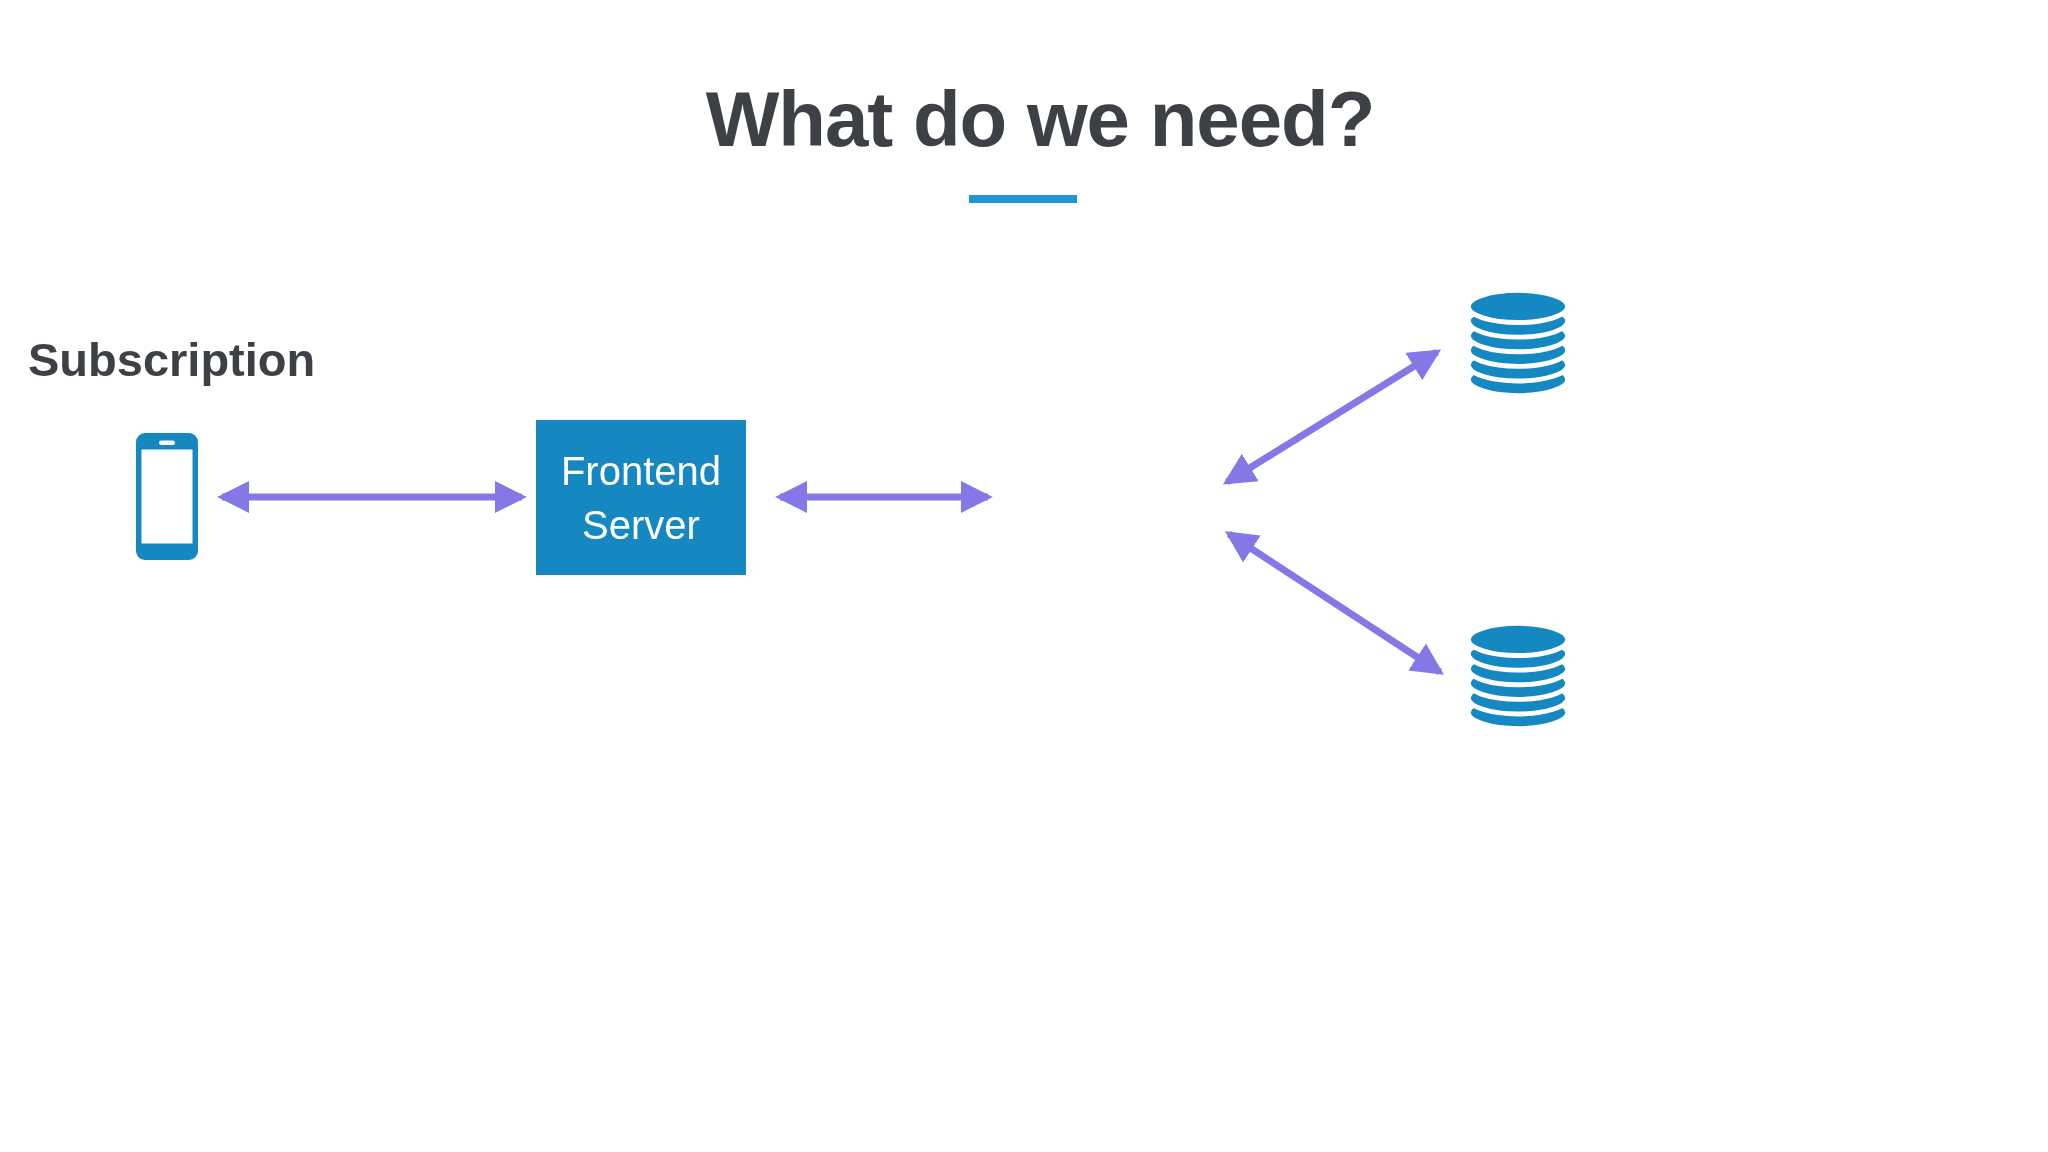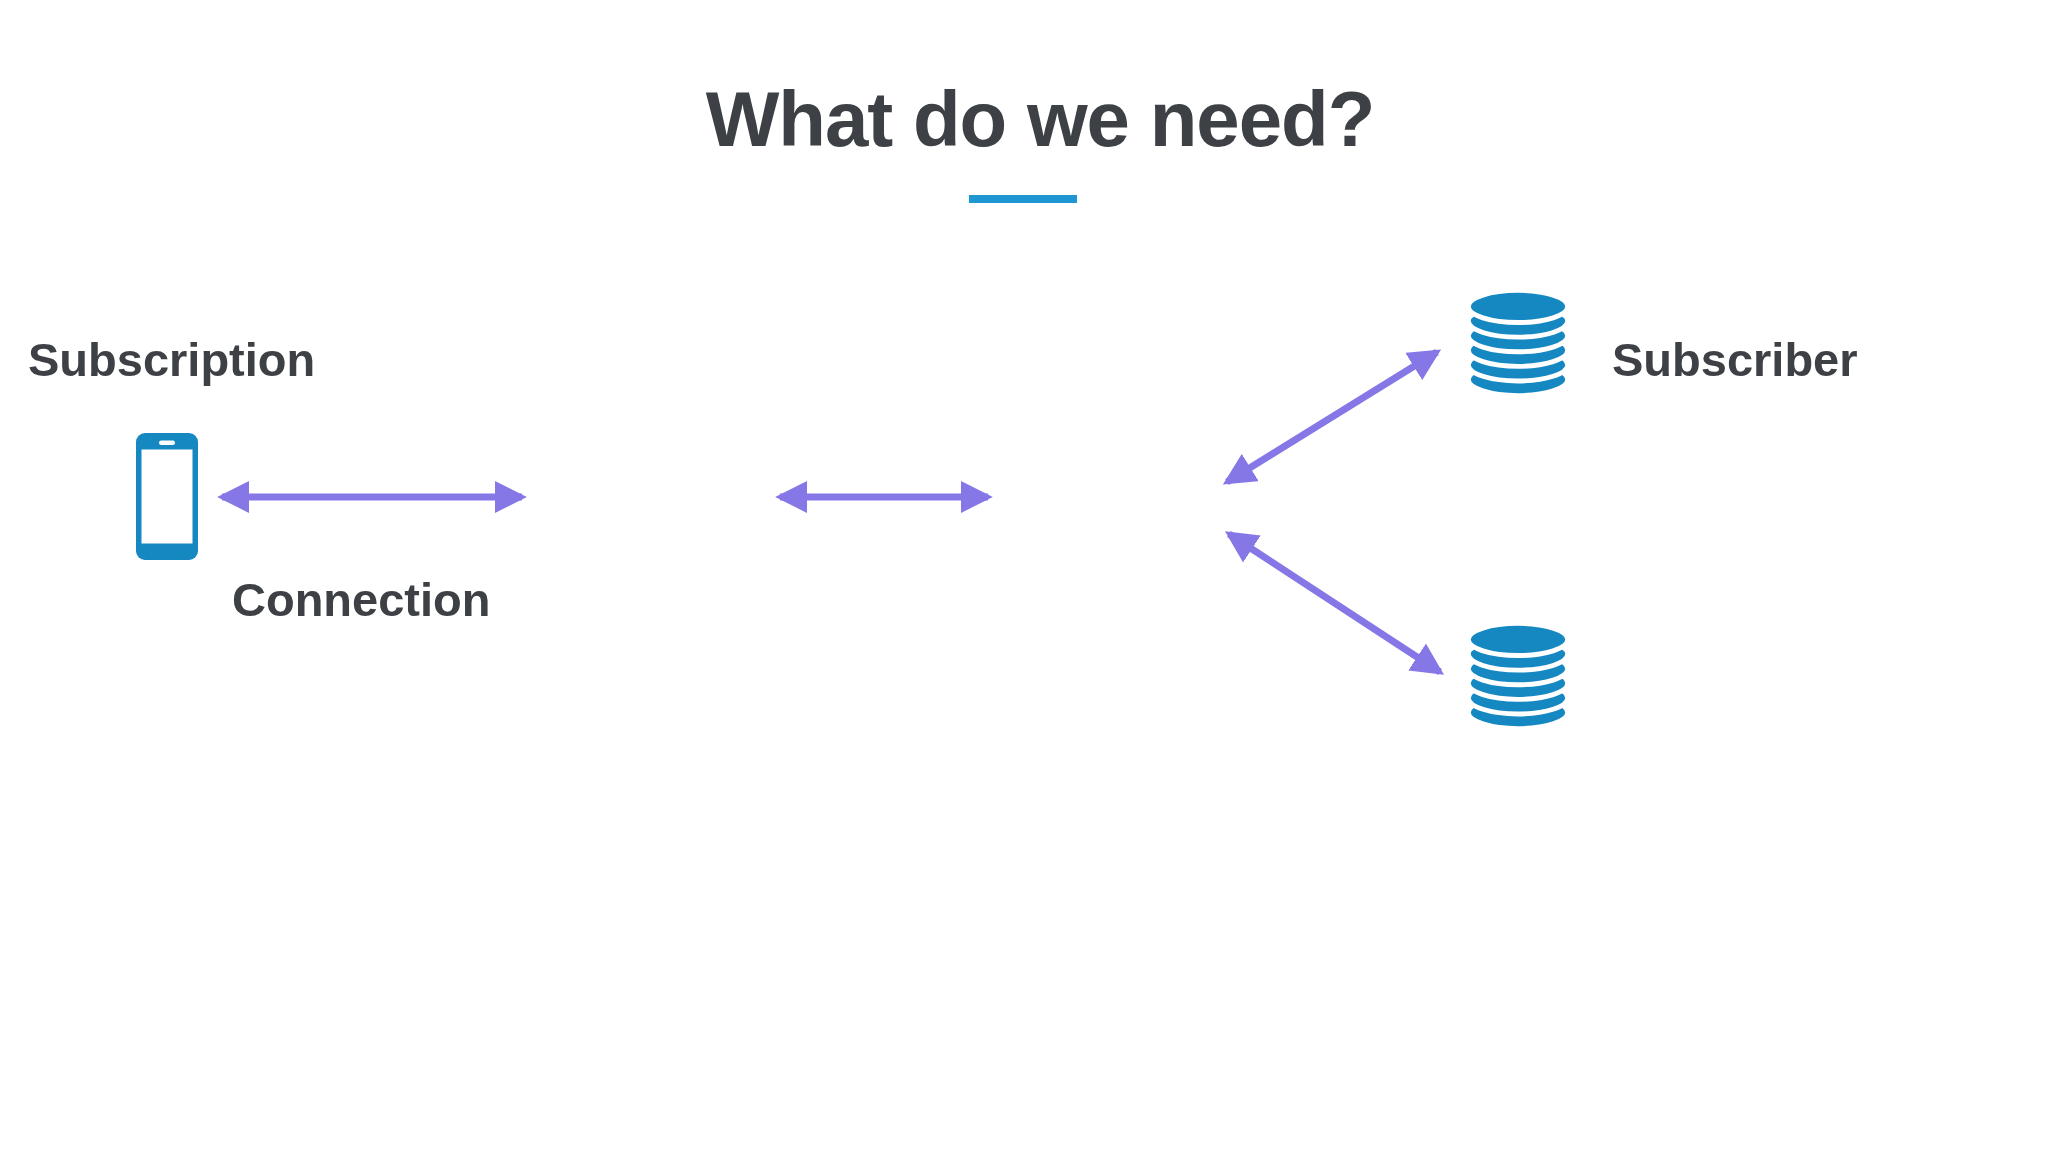--- a/index.html
+++ b/index.html
@@ -82,23 +82,21 @@
 <body>
 
 <div class="slide">
 
   <h1 class="page-title" style="margin:16px">What do we need?</h1>
 
   <div class="title-underline"></div>
 
   <div class="side-label label-subscription">Subscription</div>
 
-  <div class="side-label label-connection">Connection</div>
 
-  <div class="side-label label-subscriber">Subscriber</div>
 
   <svg class="arrow-layer" viewBox="0 0 2048 1152" xmlns="http://www.w3.org/2000/svg">
     <defs>
       <marker id="ah" viewBox="0 0 10 10" refX="8.5" refY="5" markerWidth="4.6" markerHeight="4.6" orient="auto-start-reverse">
         <path d="M0,0 L10,5 L0,10 z" fill="#8577e6"></path>
       </marker>
     </defs>
     <g stroke="#8577e6" stroke-width="7" fill="none">
       <line x1="222" y1="497" x2="522" y2="497" marker-start="url(#ah)" marker-end="url(#ah)"></line>
       <line x1="780" y1="497" x2="988" y2="497" marker-start="url(#ah)" marker-end="url(#ah)"></line>
@@ -108,20 +106,23 @@
   </svg>
 
   <span class="icon-wrap phone-wrap">
     <svg width="62" height="127" viewBox="0 0 62 127" xmlns="http://www.w3.org/2000/svg">
       <rect x="0" y="0" width="62" height="127" rx="9" fill="#1588c2"></rect>
       <rect x="23" y="7.5" width="16" height="4.5" rx="2.2" fill="#ffffff"></rect>
       <rect x="5.5" y="16.5" width="51" height="94" fill="#ffffff"></rect>
     </svg>
   </span>
 
+  <div class="node node-frontend">
+    <span>Frontend Server</span>
+  </div>
 
 
   <span class="icon-wrap db-top">
     <svg width="112" height="112" viewBox="0 0 112 115" xmlns="http://www.w3.org/2000/svg">
       <g fill="#1588c2" stroke="#ffffff" stroke-width="5">
         <ellipse cx="56" cy="95" rx="51" ry="16.5"></ellipse>
         <ellipse cx="56" cy="80" rx="51" ry="16.5"></ellipse>
         <ellipse cx="56" cy="65" rx="51" ry="16.5"></ellipse>
         <ellipse cx="56" cy="50" rx="51" ry="16.5"></ellipse>
         <ellipse cx="56" cy="35" rx="51" ry="16.5"></ellipse>

